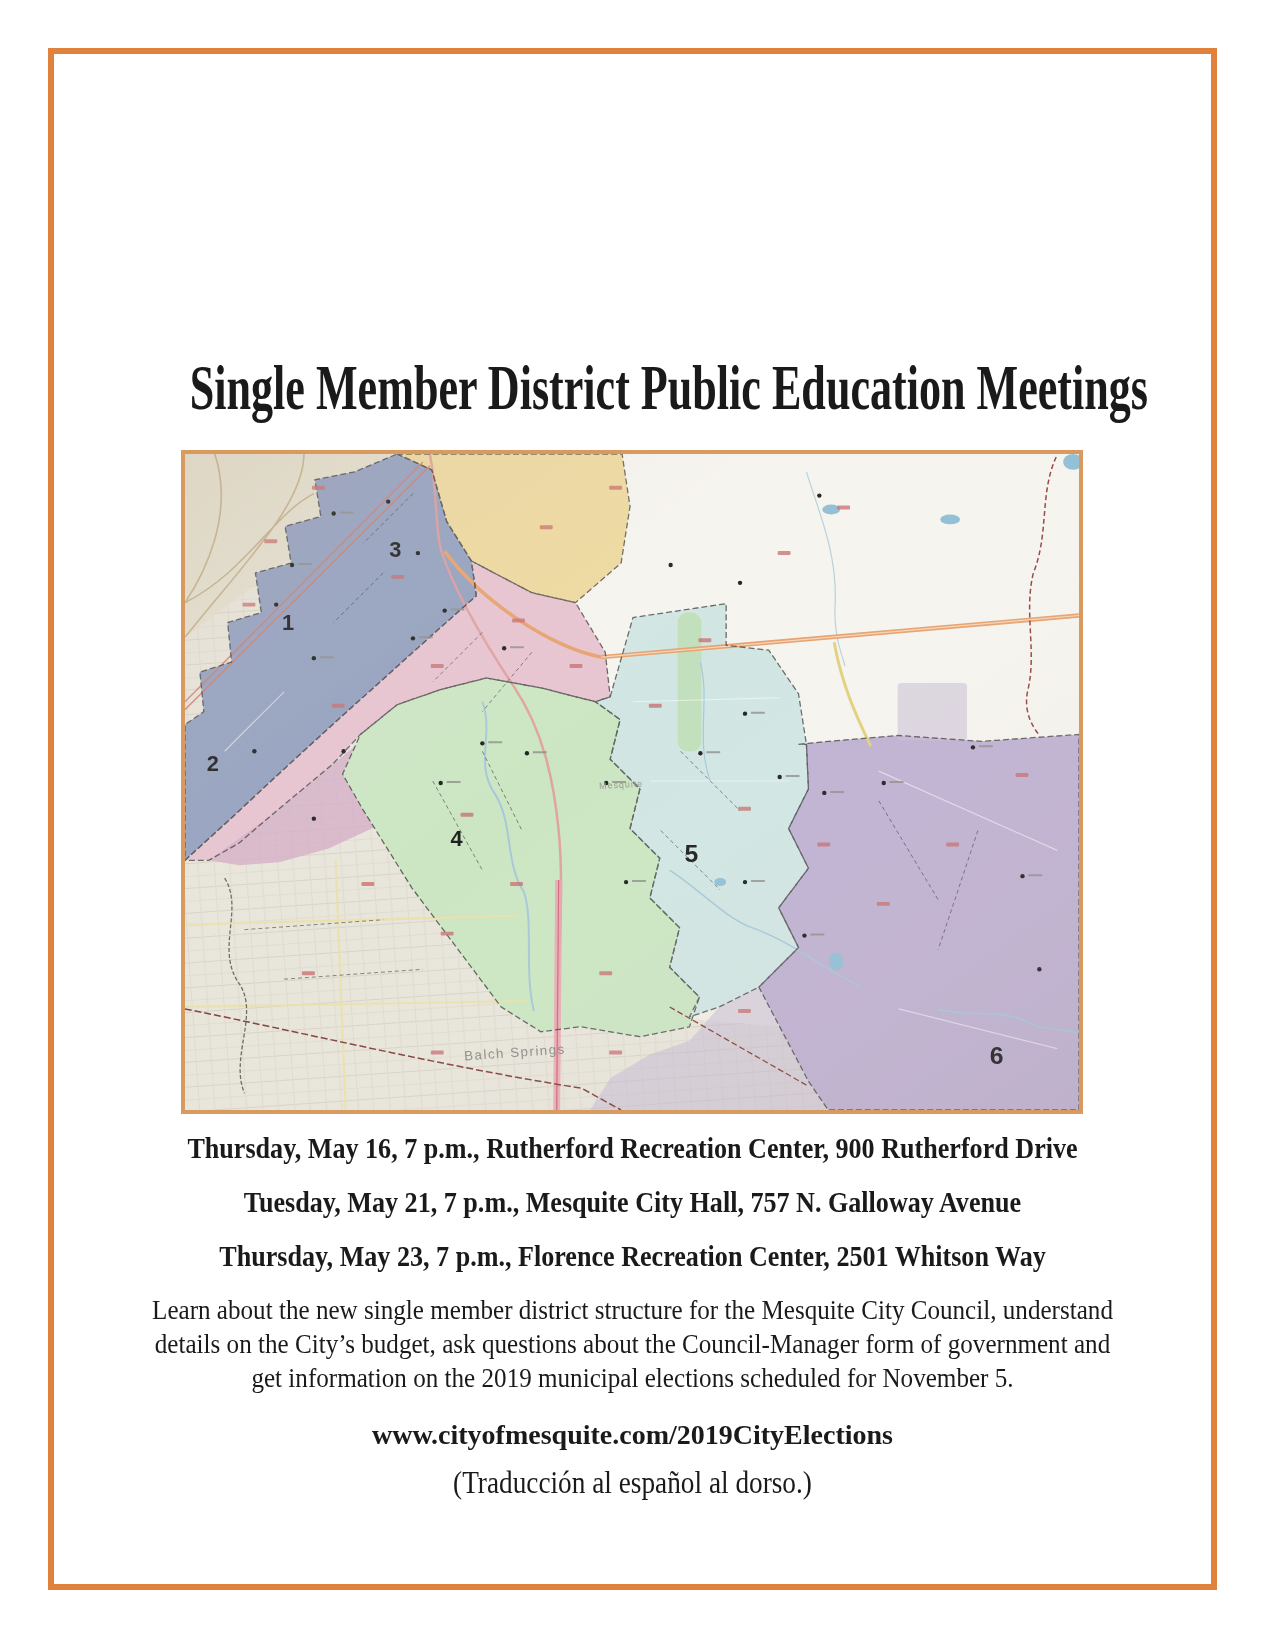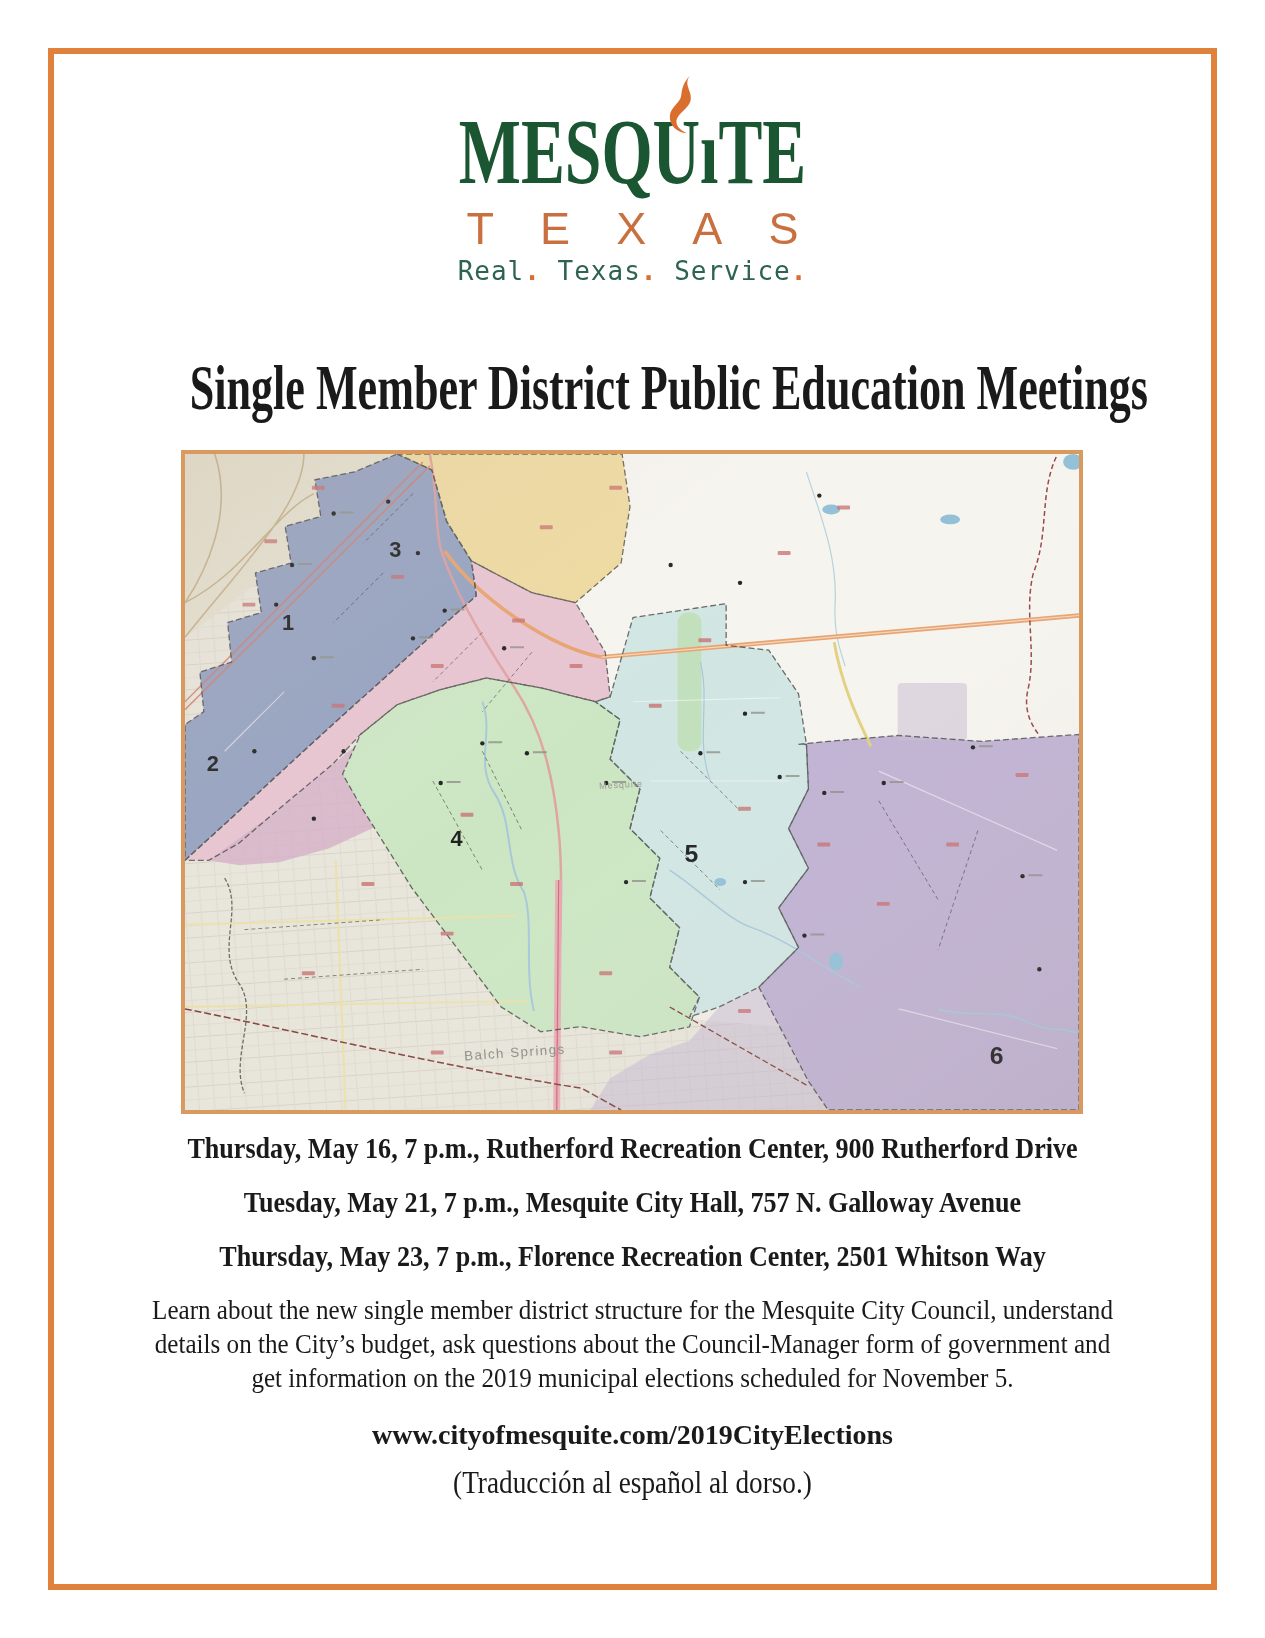--- a/index.html
+++ b/index.html
@@ -42,35 +42,20 @@
   .para{font-size:27px;line-height:34px;transform:scaleX(.93);transform-origin:50% 50%;}
   .url{font-size:28px;line-height:38px;font-weight:bold;color:#1a1a1a;text-decoration:none;display:block;}
   .trad{font-size:31px;line-height:42px;transform:scaleX(.88);transform-origin:50% 50%;}
 </style>
 </head>
 <body>
 
 <div class="page">
   <div class="border-frame"></div>
 
-  <div class="logo">
-    <div class="logo-city">MESQUıTE</div>
-    <svg class="flame" viewBox="0 0 36 64">
-      <path d="M23,1 C16,11 26,17 24,27 C22,36 11,40 9,48 C8,54 13,59 20,62
-               C9,61 1,53 2,43 C3,34 13,30 14,22 C15,14 16,9 23,1 Z" fill="#D96E2E"></path>
-    </svg>
-    <div class="logo-state">
-        <span>T</span>
-        <span>E</span>
-        <span>X</span>
-        <span>A</span>
-        <span>S</span>
-      </div>
-    <div class="logo-tagline"><span>Real</span><span class="dot">.</span><span> Texas</span><span class="dot">.</span><span> Service</span><span class="dot">.</span></div>
-  </div>
 
   <div class="title">Single Member District Public Education Meetings</div>
 
   <div class="map-wrap">
     <svg viewBox="0 0 902 662" preserveAspectRatio="none">
       <defs>
         <pattern id="streets" width="32" height="25" patternUnits="userSpaceOnUse" patternTransform="rotate(-4)">
           <rect width="32" height="25" fill="#ECE8DD"></rect>
           <path d="M0 0 H32 M0 12.5 H32" stroke="#DCD6C7" stroke-width="1" fill="none"></path>
           <path d="M0.5 0 V25 M16 0 V25" stroke="#E3DDCF" stroke-width="1" fill="none"></path>

